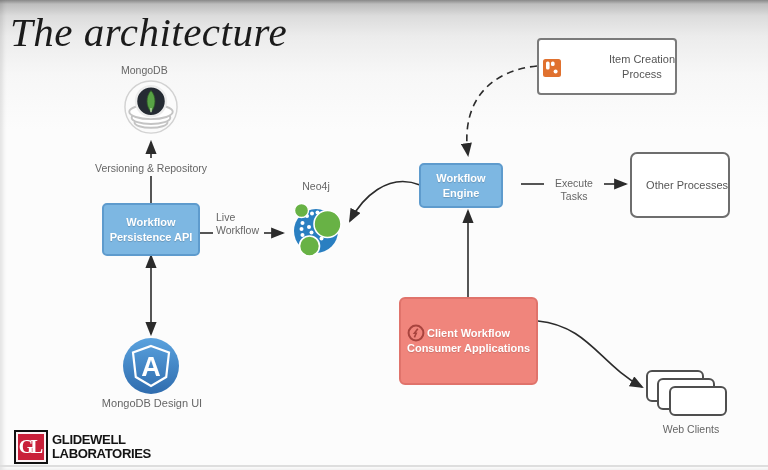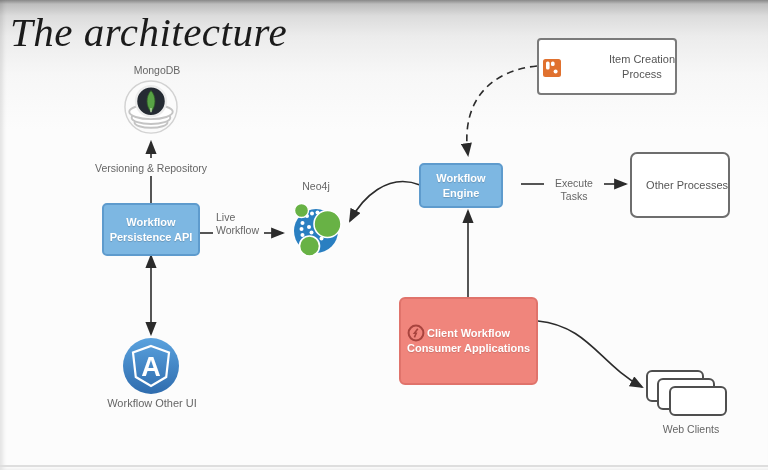--- a/index.html
+++ b/index.html
@@ -72,21 +72,21 @@
       <path d="M264 233 L283 233" marker-end="url(#ah)"></path>
       <path d="M420 185 C388 172 362 198 350 221 " marker-end="url(#ah)"></path>
       <path d="M537 66 C494 70 460 98 468 155" stroke-dasharray="7 5" marker-end="url(#ah)"></path>
       <path d="M521 184 L544 184"></path>
       <path d="M604 184 L626 184" marker-end="url(#ah)"></path>
       <path d="M468 297 L468 211" marker-end="url(#ah)"></path>
       <path d="M538 321 C588 326 600 364 642 387" marker-end="url(#ah)"></path>
     </g>
   </svg>
 
-  <div class="lbl" style="left:121px; top:64px; width:60px; text-align:center;margin-left:6px;">MongoDB</div>
+  <div class="lbl" style="left:121px; top:64px; width:60px; text-align:left;">MongoDB</div>
   <div class="icon" style="left:122px; top:80px;">
     <svg width="58" height="56" viewBox="0 0 60 58">
       <circle cx="30" cy="28" r="27" fill="#fbfbfb" stroke="#d2d2d2" stroke-width="1.5"></circle>
       <ellipse cx="30" cy="44" rx="17" ry="5.5" fill="#ffffff" stroke="#c4c4c4" stroke-width="2"></ellipse>
       <ellipse cx="30" cy="39" rx="20" ry="6.5" fill="#ffffff" stroke="#c4c4c4" stroke-width="2"></ellipse>
       <ellipse cx="30" cy="33" rx="22.5" ry="7.5" fill="#ffffff" stroke="#c4c4c4" stroke-width="2"></ellipse>
       <circle cx="30" cy="22" r="15.5" fill="#252b33" stroke="#ececec" stroke-width="2.5"></circle>
       <path d="M30 11 C24.5 17 24.5 27 30 33 C35.5 27 35.5 17 30 11 Z" fill="#58a345" stroke="#2f5e27" stroke-width="0.8"></path>
       <line x1="30" y1="29" x2="30" y2="33.5" stroke="#cde4bd" stroke-width="1.2"></line>
     </svg>
@@ -165,17 +165,22 @@
         <linearGradient id="angGrad" x1="0" y1="0" x2="0" y2="1">
           <stop offset="0" stop-color="#5aa2de"></stop>
             <stop offset="1" stop-color="#2f6cae"></stop>
         </linearGradient>
       </defs>
       <circle cx="29" cy="29" r="28" fill="url(#angGrad)"></circle>
       <path d="M29 9 L47 15.5 L44.2 40 L29 49 L13.8 40 L11 15.5 Z" fill="none" stroke="#ffffff" stroke-width="2.2"></path>
       <text x="29" y="38.5" font-size="27" font-weight="bold" fill="#ffffff" text-anchor="middle" font-family="Liberation Sans, sans-serif">A</text>
     </svg>
   </div>
-  <div class="lbl" style="left:96px; top:397px; width:112px; text-align:center; font-size:11px;">Workflow Other UI</div>
+  <div class="lbl" style="left:96px; top:397px; width:112px; text-align:center; font-size:11px;">MongoDB Design UI</div>
 
+  <div class="brand">
+    <div class="brand-mark">GL</div>
+    <div class="brand-text">GLIDEWELL
+LABORATORIES</div>
+  </div>
 
   <div class="timeline"></div>
 </div>
 
 </body></html>

